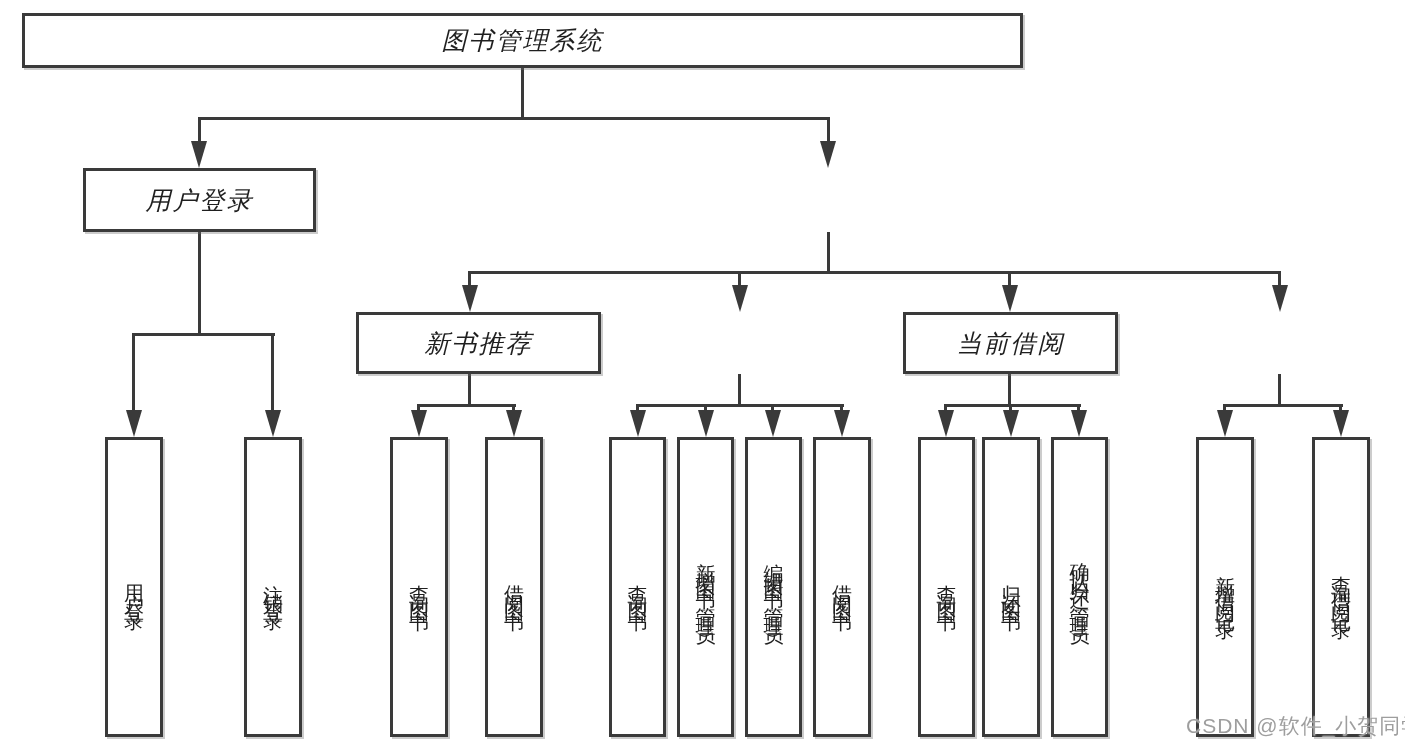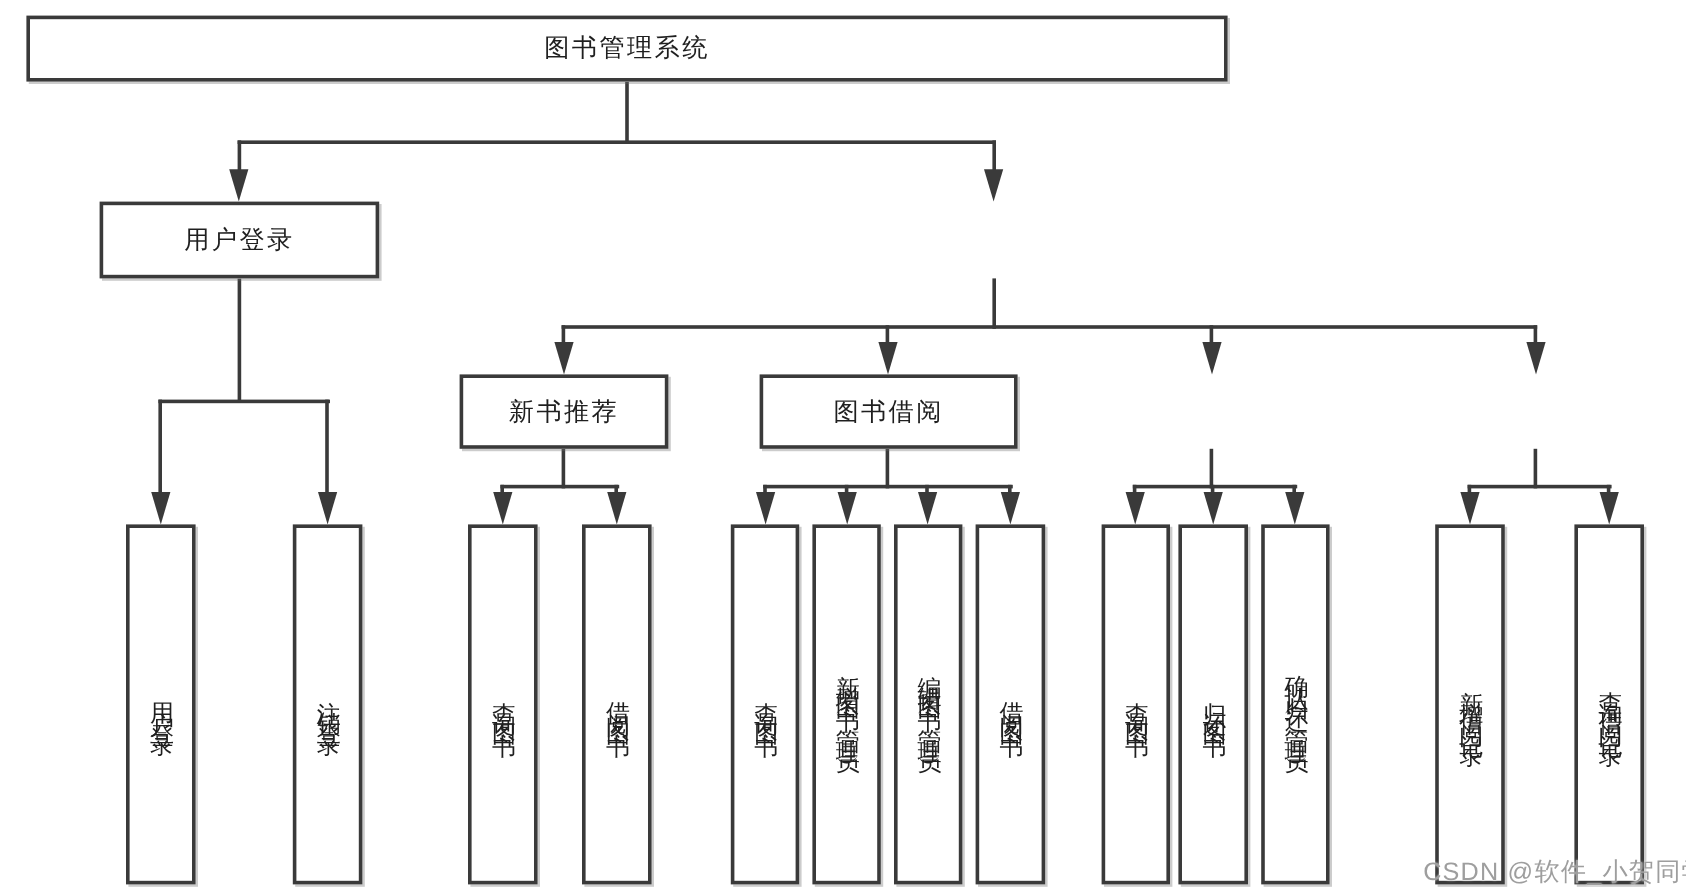--- a/index.html
+++ b/index.html
@@ -19,21 +19,21 @@
   }
   .box{
     position:absolute;
     box-sizing:border-box;
     border:3px solid var(--line-color);
     background:#fff;
     box-shadow:2px 2px 0 rgba(110,110,110,.35);
     display:flex;align-items:center;justify-content:center;
   }
   .hbox span{
-    font-size:21px;letter-spacing:2px;line-height:1;color:var(--text-color);
+    font-size:25px;letter-spacing:2px;line-height:1;color:var(--text-color);font-style:italic;
   }
   .vbox span{
     writing-mode:vertical-rl;
     text-orientation:mixed;
     font-size:20px;letter-spacing:9px;line-height:1.05;
     color:var(--text-color);
     white-space:nowrap;
   }
   .hline,.vline{position:absolute;background:var(--line-color);}
   .arrow{
@@ -115,25 +115,25 @@
   <div class="arrow" style="left:1333px;top:410px"></div>
 
   <div class="box hbox" style="left:22px;top:13px;width:1001px;height:55px">
     <span>图书管理系统</span>
   </div>
 
   <div class="box hbox" style="left:83px;top:168px;width:233px;height:64px">
     <span>用户登录</span>
   </div>
 
-  <div class="box hbox" style="left:383px;top:312px;width:174px;height:62px">
+  <div class="box hbox" style="left:356px;top:312px;width:245px;height:62px">
     <span>新书推荐</span>
   </div>
-  <div class="box hbox" style="left:633px;top:312px;width:215px;height:62px">
-    <span>图书借阅</span>
+  <div class="box hbox" style="left:903px;top:312px;width:215px;height:62px">
+    <span>当前借阅</span>
   </div>
 
   <div class="box vbox" style="left:105px;top:437px;width:58px;height:300px">
     <span>用户登录</span>
   </div>
   <div class="box vbox" style="left:244px;top:437px;width:58px;height:300px">
     <span>注销登录</span>
   </div>
 
   <div class="box vbox" style="left:390px;top:437px;width:58px;height:300px">

